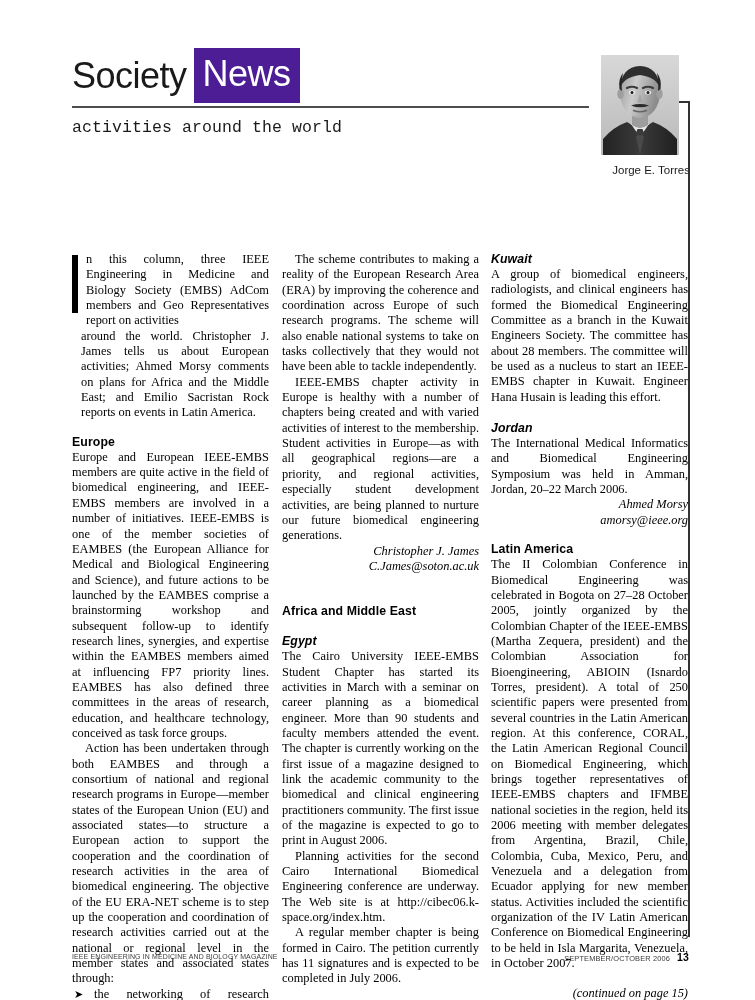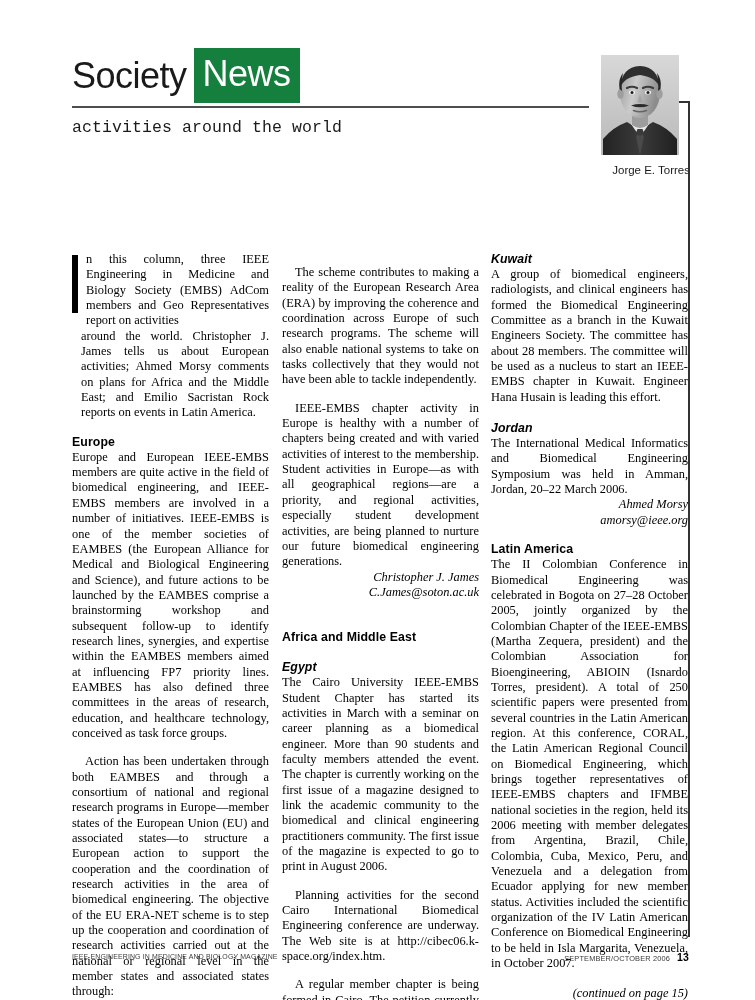--- a/index.html
+++ b/index.html
@@ -65,21 +65,21 @@
   .col3{left:419px;}
 
   p{
     margin:0;
     font-size:12.4px;
     line-height:15.35px;
     text-align:justify;
     text-justify:inter-word;
     hyphens:none;
   }
-  p.indent{text-indent:13px;margin-top:13px;}
+  p.indent{text-indent:13px;}
   p.noindent{text-indent:0;}
 
   h3.sec{
     margin:14px 0 1px 0;
     font-family:"Liberation Sans", sans-serif;
     font-size:12.3px;font-weight:bold;
     letter-spacing:0.1px;
   }
   h3.sec.ital{font-style:italic;margin-top:16px;}
 
@@ -128,21 +128,21 @@
   }
 </style>
 </head>
 <body>
 
 <div class="page">
 
   <div class="masthead">
     <div class="mast-row">
       <span class="mast-society">Society</span>
-        <span class="mast-news" style="background: #15803d;">News</span>
+        <span class="mast-news" style="background: #4c1d95;">News</span>
     </div>
   </div>
   <div class="head-rule"></div>
   <div class="subhead">activities around the world</div>
 
   <div class="author-photo">
     <svg width="78" height="100" viewBox="0 0 78 100">
       <defs>
         <linearGradient id="bg" x1="0" y1="0" x2="0" y2="1">
           <stop offset="0" stop-color="#d8d8d8"></stop>

